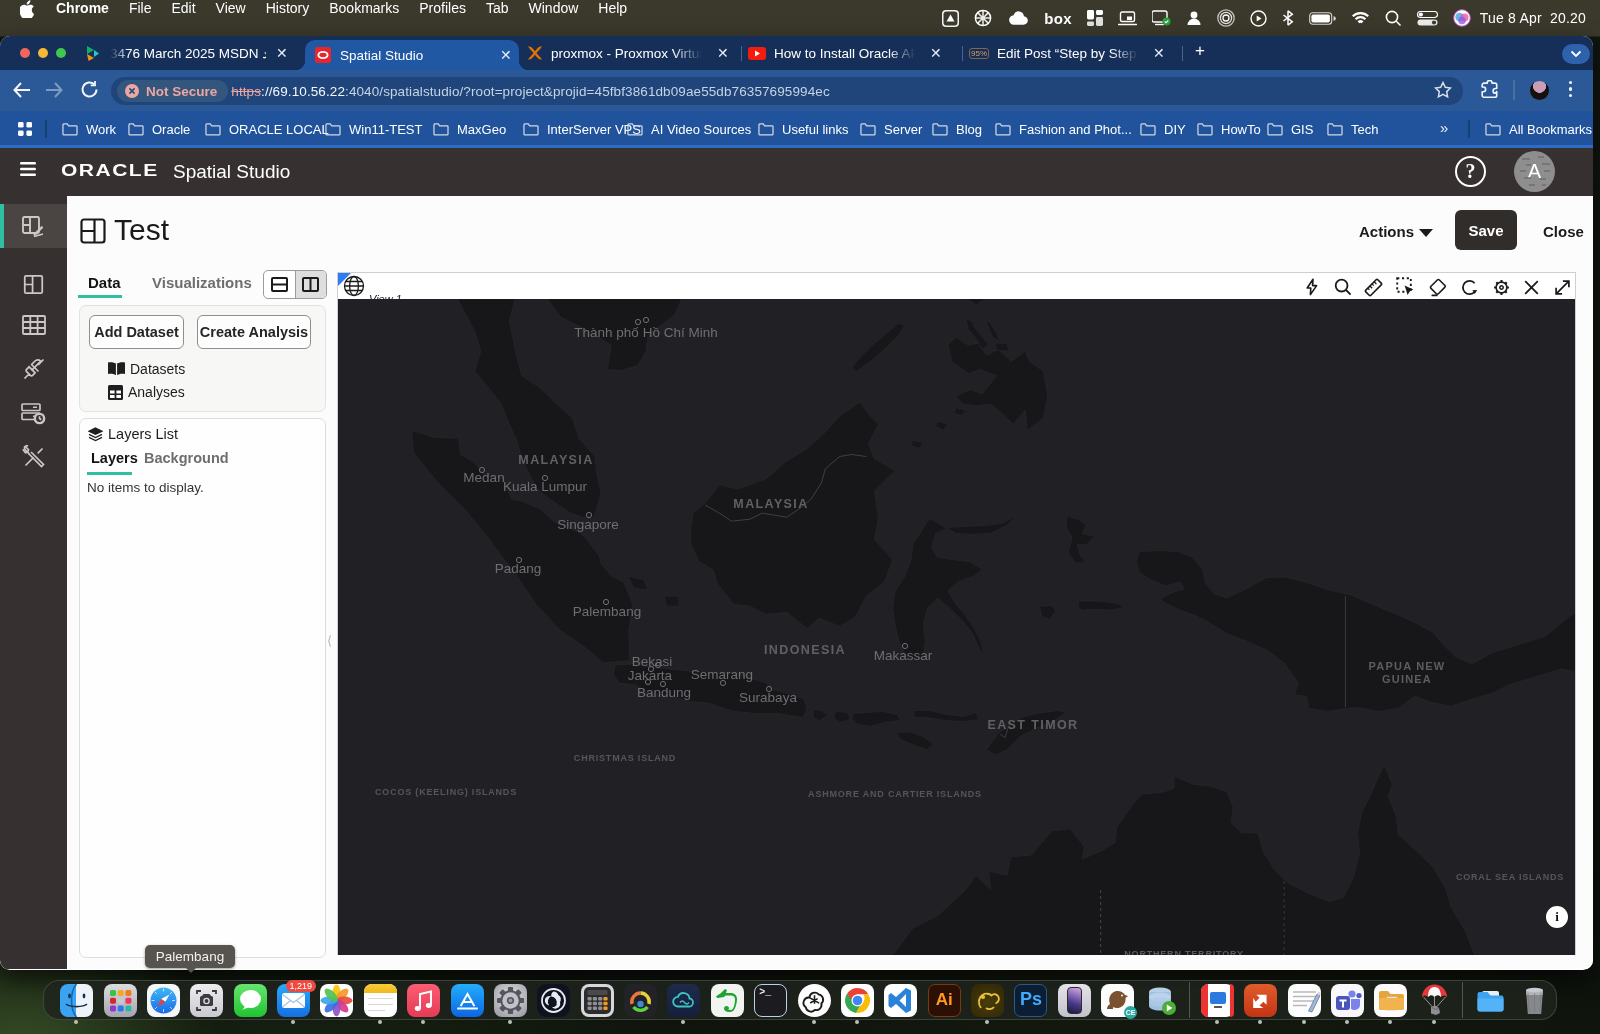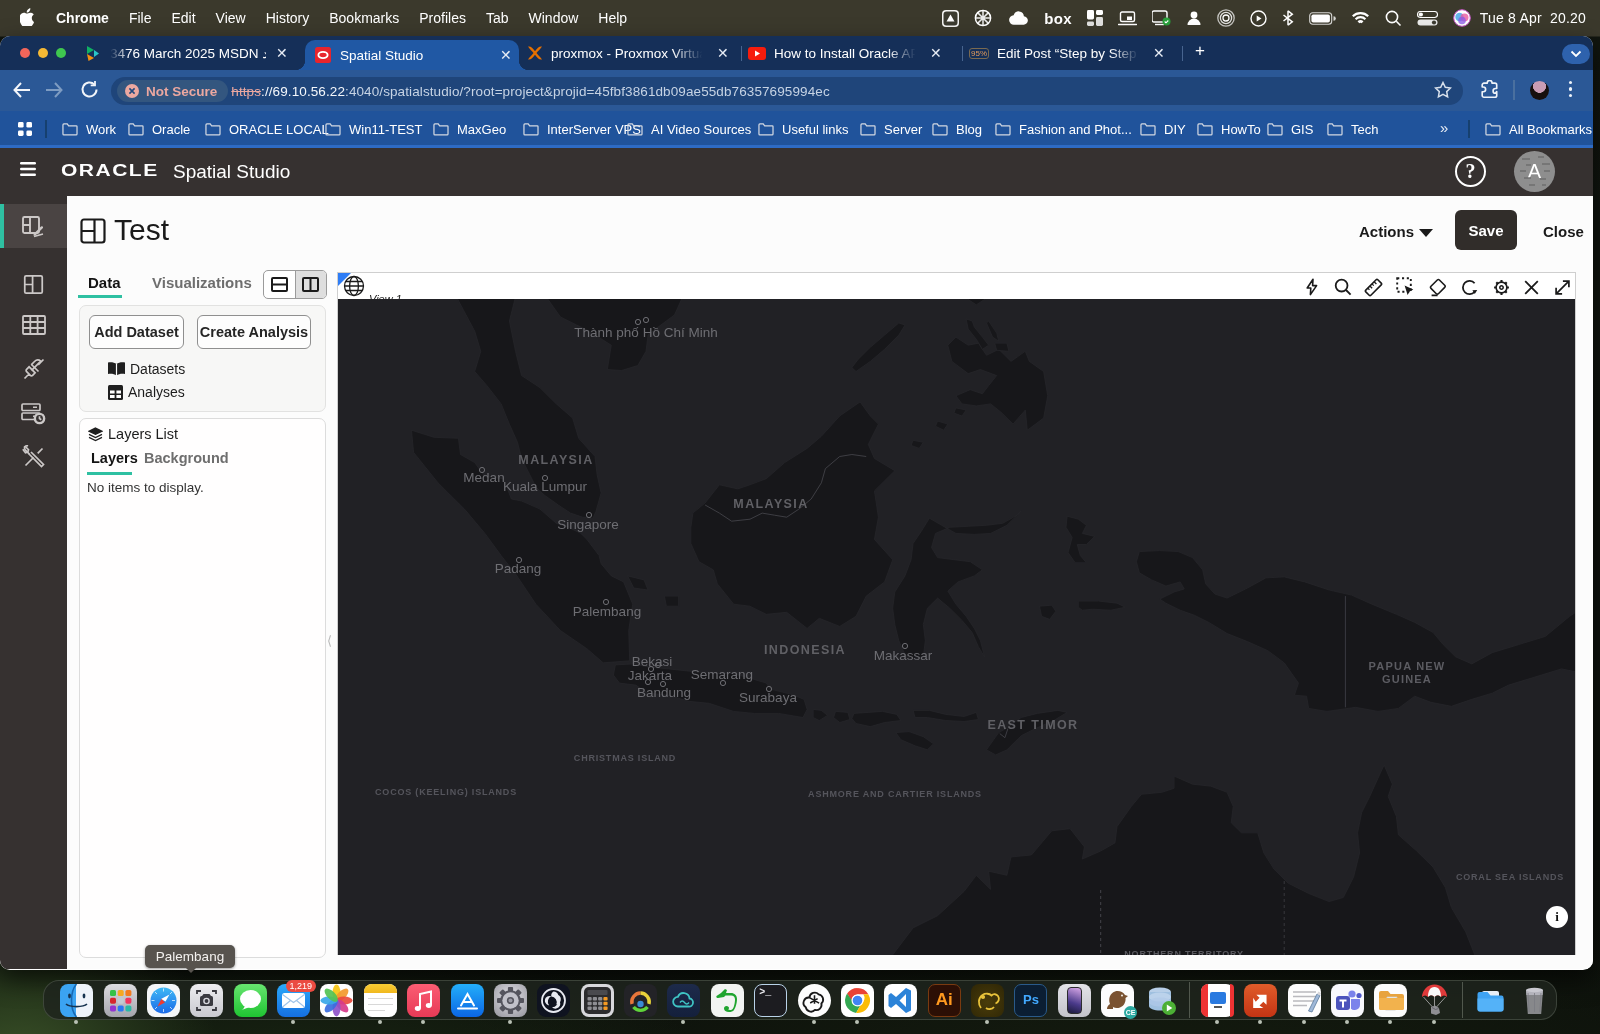--- a/index.html
+++ b/index.html
@@ -7,21 +7,21 @@
 body { position:relative; background:#0c0f0b; }
 #wallpaper { position:absolute; inset:0;
   background:
    radial-gradient(200px 150px at 20px 1060px, #3a5128 0%, #27381c 45%, rgba(14,18,12,0) 100%),
    radial-gradient(500px 220px at 300px 1130px, #1e2e16 0%, rgba(14,18,12,0) 90%),
    radial-gradient(900px 300px at 1150px 1130px, #161e10 0%, rgba(12,16,10,0) 85%),
    linear-gradient(180deg, #3b392c 0px, #3b392c 36px, #11150f 37px, #0c100b 100%);
 }
 
 #menubar { position:absolute; left:0; top:0; width:1600px; height:36px; color:#fff;
-  display:flex; align-items:center; font-size:14px; }
+  display:flex; align-items:flex-start; font-size:14px; }
 #menubar .apple { margin-left:20px; }
 #menubar .mi { margin-left:20px; }
 #menubar .mi.b { font-weight:700; margin-left:21px; }
 #mbright { position:absolute; right:0; top:0; height:36px; display:flex; align-items:center; color:#fff; }
 #mbright svg { display:block; }
 #mbright .st { margin-right:15px; }
 #mbright .clock { font-size:14px; margin-right:14px; margin-left:-6px; letter-spacing:0.2px; }
 
 #window { position:absolute; left:0; top:36px; width:1593px; height:934px;
   border-radius:10px; overflow:hidden; box-shadow:0 10px 24px rgba(0,0,0,0.6); background:#fff; }
@@ -799,21 +799,21 @@
       <span style="position:absolute;left:50%;top:50%;transform:translate(-50%,-52%);color:#ff9a1f;font-size:17px;font-weight:700;">Ai</span>
     </div>
 
   <div class="dicon" style="background:radial-gradient(circle at 50% 55%,#4a3c0a,#2e2606);border-radius:8px;"><svg width="33" height="33" viewBox="0 0 33 33" fill="none" stroke="#e8c23a" stroke-width="1.8">
         <path d="M10 24c-3-4-3-10 1.5-13 3-2 7-1.5 9 .5 2-2 5-1.5 6.5.5 2 2.8.5 6.5-2.5 7.5"></path>
         <circle cx="12" cy="13" r="1.2" fill="#e8c23a"></circle>
         <path d="M15 24c2 1.5 6 1.5 8-1"></path>
       </svg><span class="ddot"></span></div>
 
   <div class="dicon" style="background:#0b1e33;border:1.5px solid #2a5a8a;border-radius:7px;">
-      <span style="position:absolute;left:50%;top:50%;transform:translate(-50%,-52%);color:#42a9ff;font-size:13px;font-weight:700;">Ps</span>
+      <span style="position:absolute;left:50%;top:50%;transform:translate(-50%,-52%);color:#42a9ff;font-size:18px;font-weight:700;">Ps</span>
     </div>
 
   <div class="dicon" style="background:linear-gradient(180deg,#e3e3e8,#c3c3ca);">
       <div style="position:absolute;left:9px;top:3px;width:15px;height:27px;border-radius:4px;background:linear-gradient(200deg,#d8a8e8,#4a3a8a 60%,#1a1a3a);border:1.5px solid #2c2c2e;"></div>
     </div>
 
   <div class="dicon" style="background:#fcfcfc;"><svg width="33" height="33" viewBox="0 0 33 33">
         <path d="M9 20c-2-5 0-11 5-12.5 4-1.2 8 .5 10 3.5l3 1-2.5 2c.5 4-1.5 8-5.5 9.5-3.5 1.3-8 .5-10-3.5z" fill="#7a5230"></path>
         <circle cx="21" cy="11.5" r="0.9" fill="#fff"></circle>
         <path d="M9 20c-2 1-3 3-3 5h6c0-2 0-4-1.5-5z" fill="#7a5230"></path>

